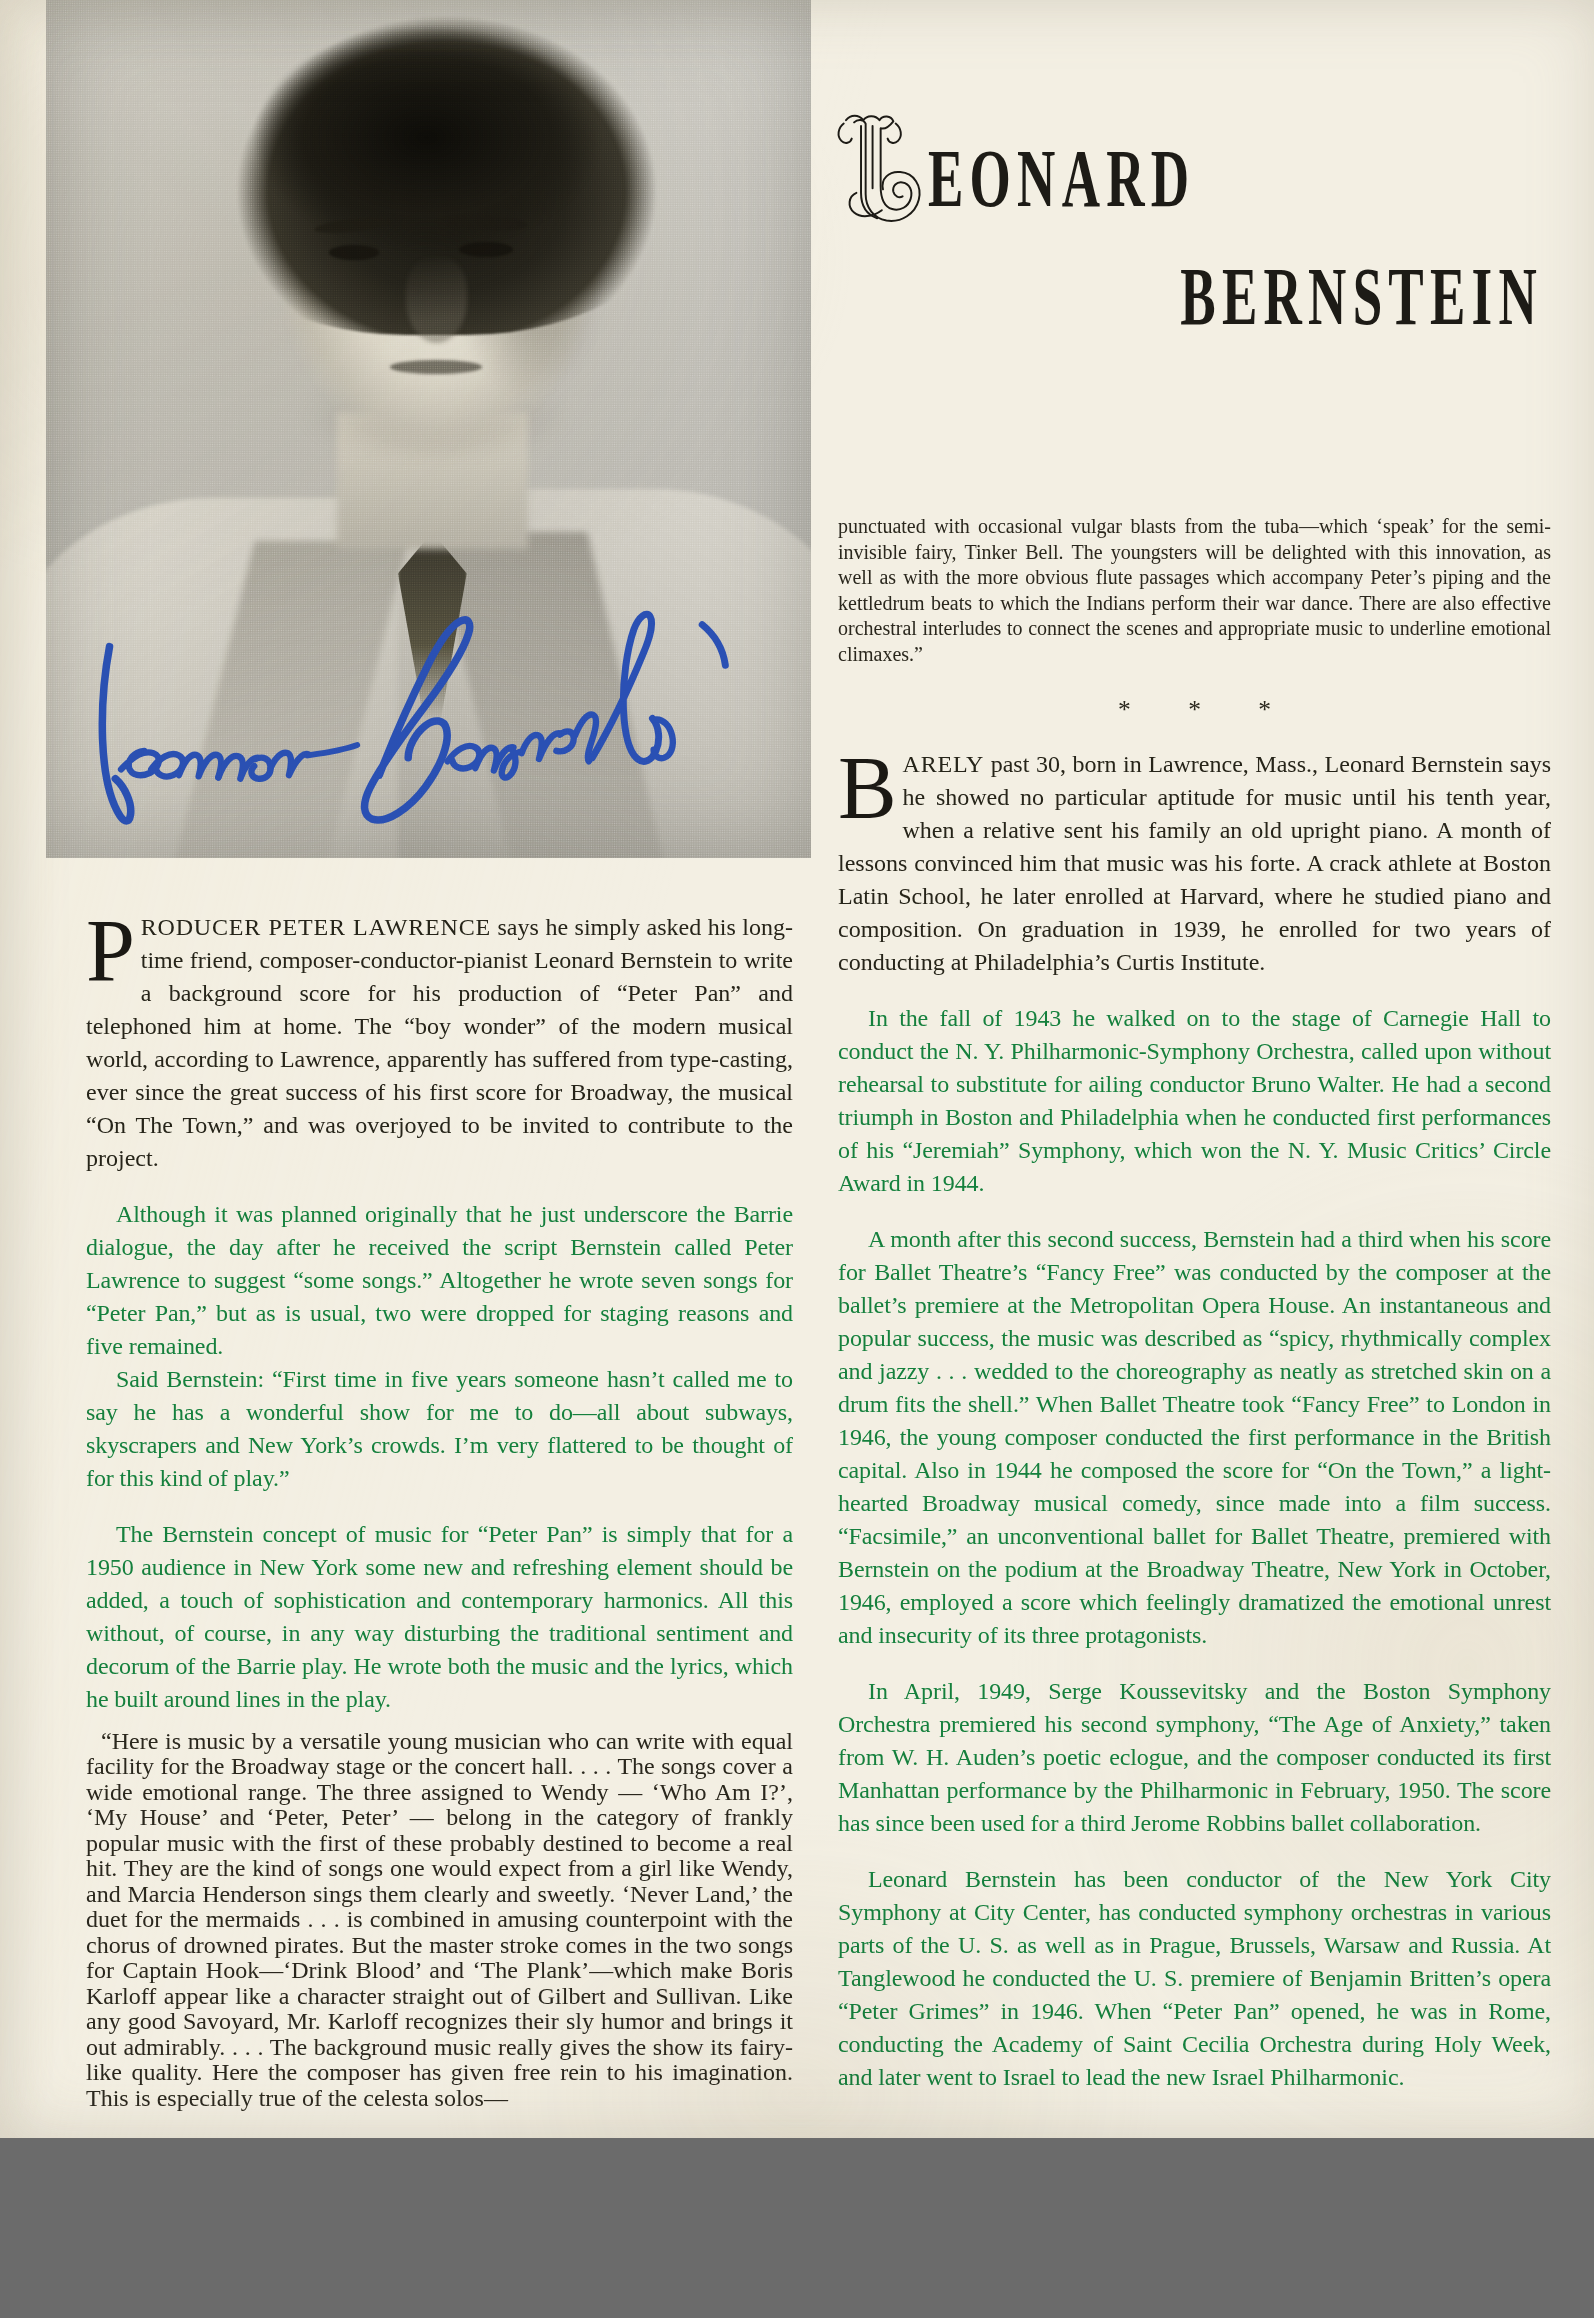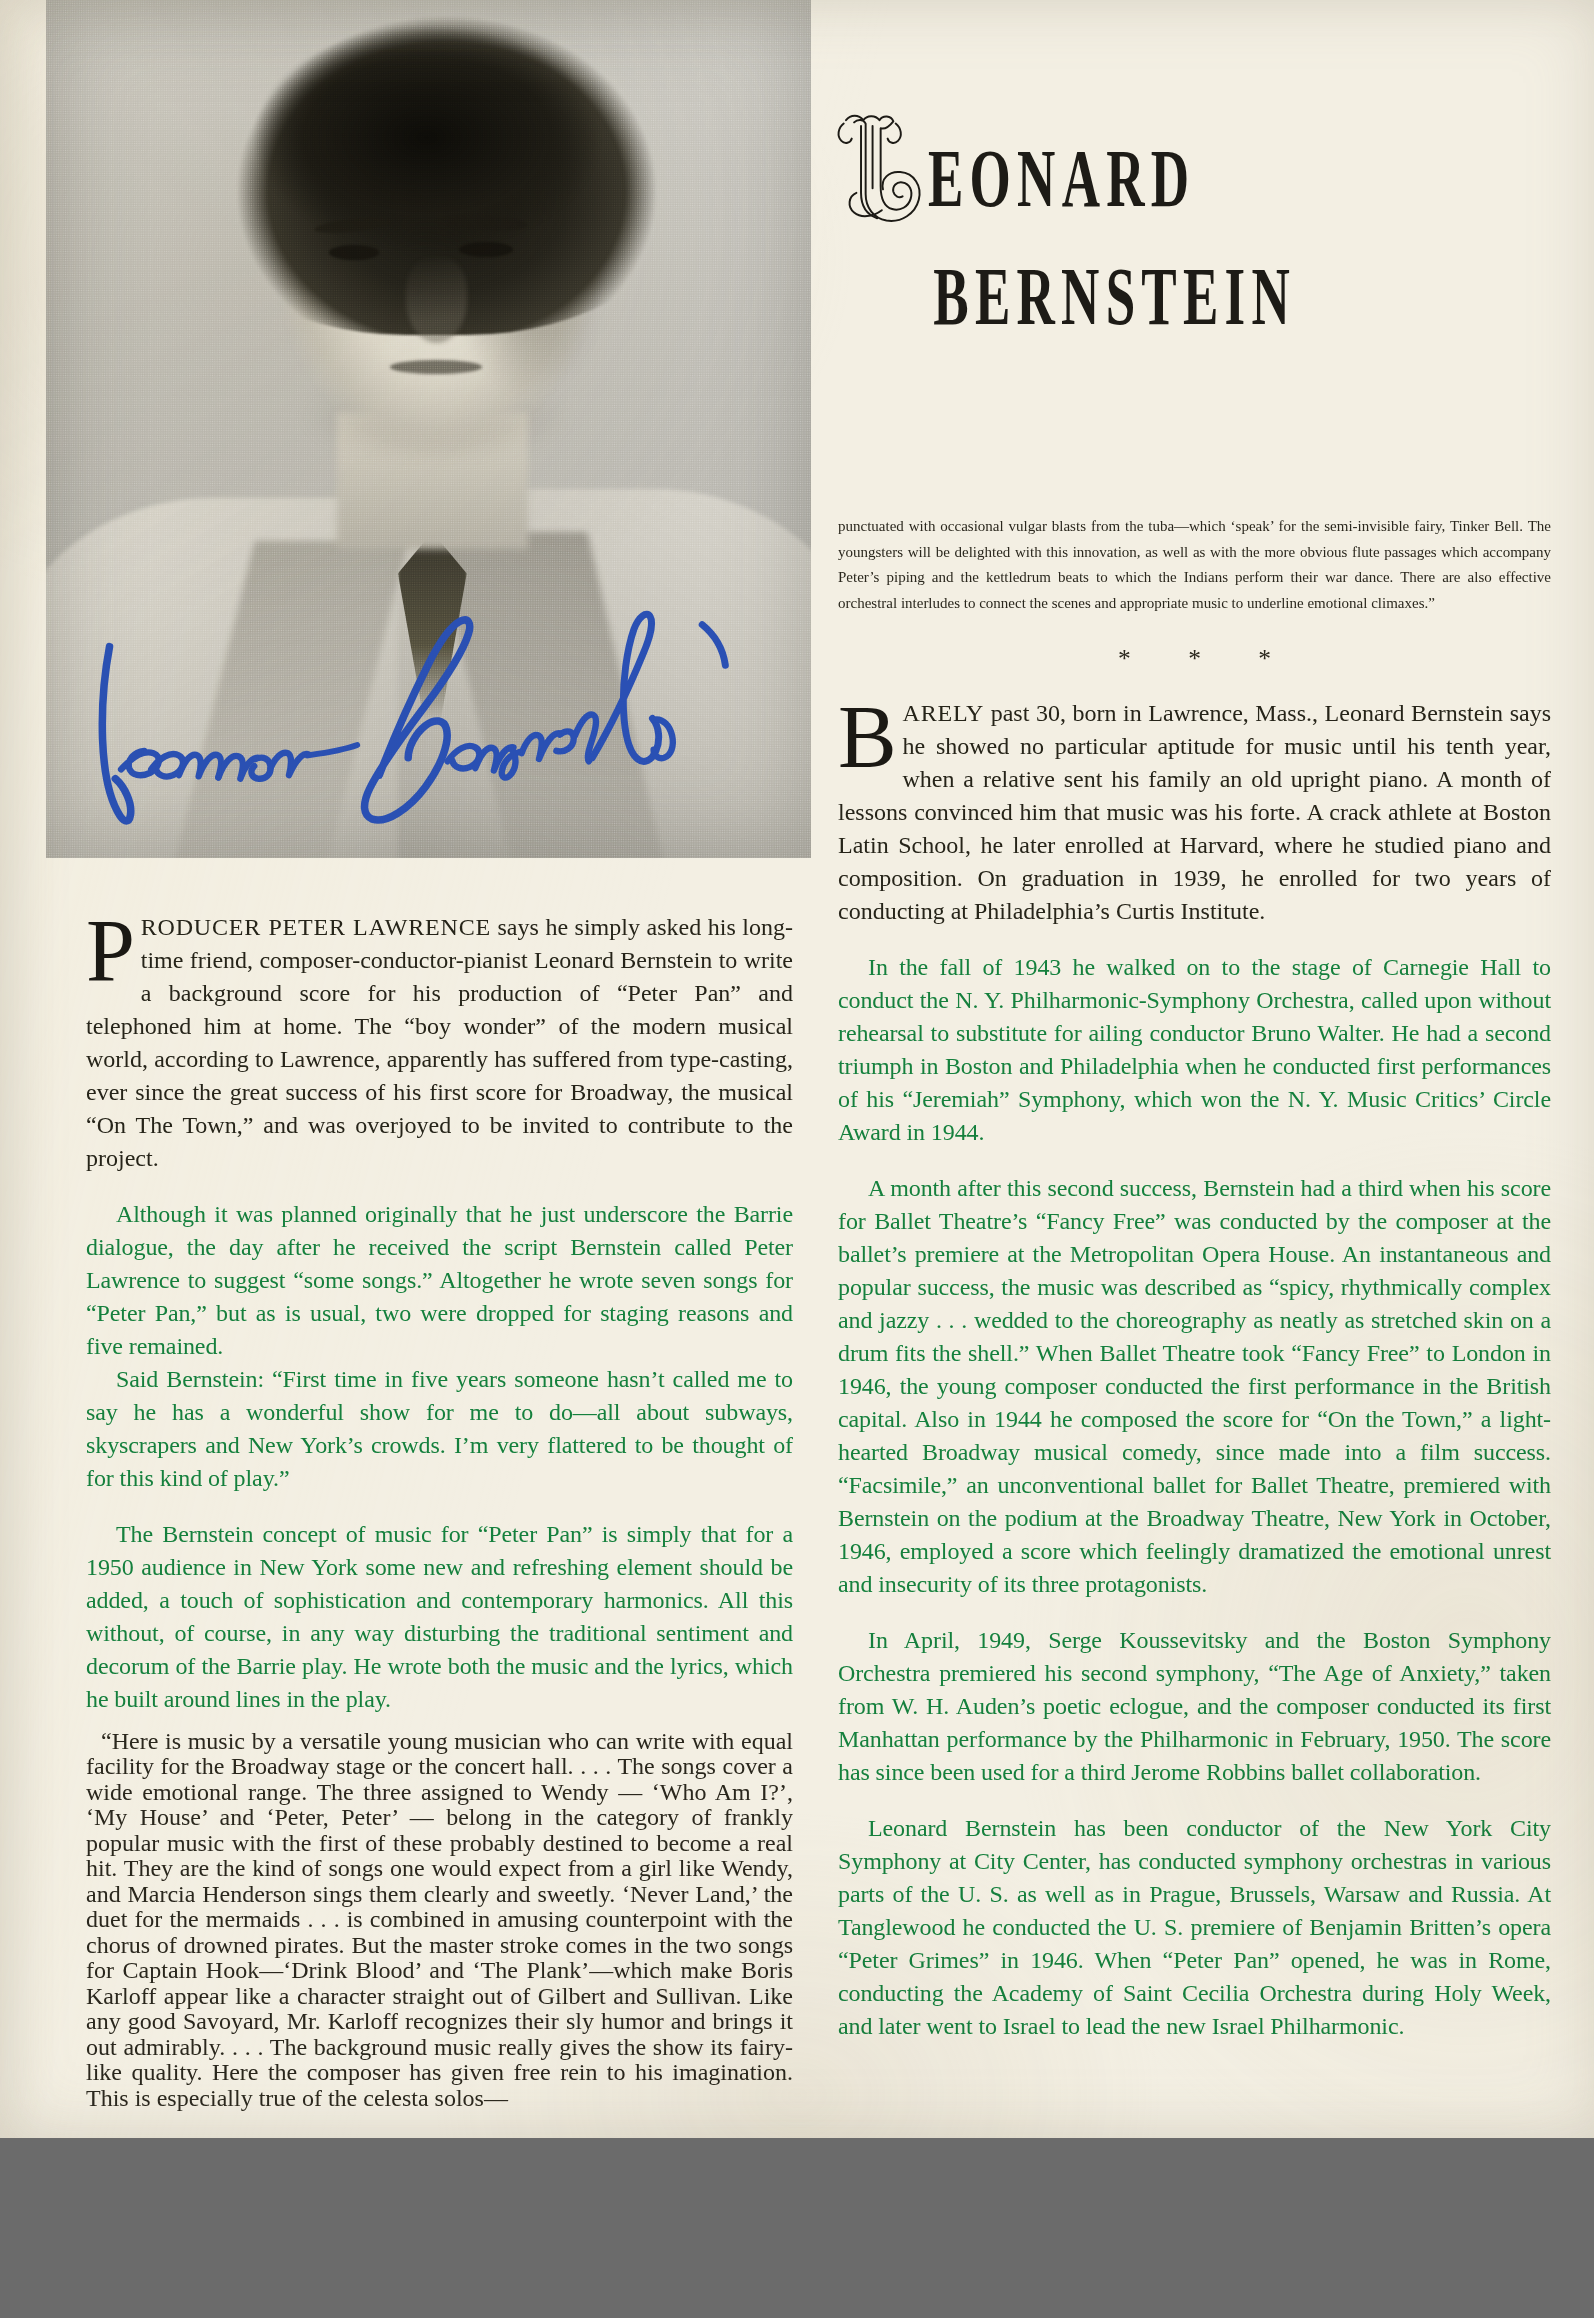--- a/index.html
+++ b/index.html
@@ -256,20 +256,21 @@
     font-size: 68px;
     letter-spacing: 8px;
     font-weight: 700;
     line-height: 1;
     color: #1d1b16;
     transform: scaleX(0.78) scaleY(1.22);
     transform-origin: left top;
     margin-top: 8px;
   }
   .title-line2 {
+    text-align: right;
     margin-top: 23px;
   }
   .title-word2 {
     display: inline-block;
     font-family: "Liberation Serif", "DejaVu Serif", serif;
     font-size: 68px;
     letter-spacing: 8px;
     font-weight: 700;
     line-height: 1;
     color: #1d1b16;
@@ -327,21 +328,21 @@
     font-size: 24px;
     line-height: 25.5px;
     text-align: justify;
     color: #2a271d;
     margin-top: 12.7px;
     text-indent: 15px;
   }
 
   
   .cont-block {
-    font-size: 15px;
+    font-size: 20px;
     line-height: 25.5px;
     text-align: justify;
     color: #2a271d;
     text-indent: 0;
   }
 
   .stars {
     text-align: center;
     font-size: 25.5px;
     letter-spacing: 25.5px;

